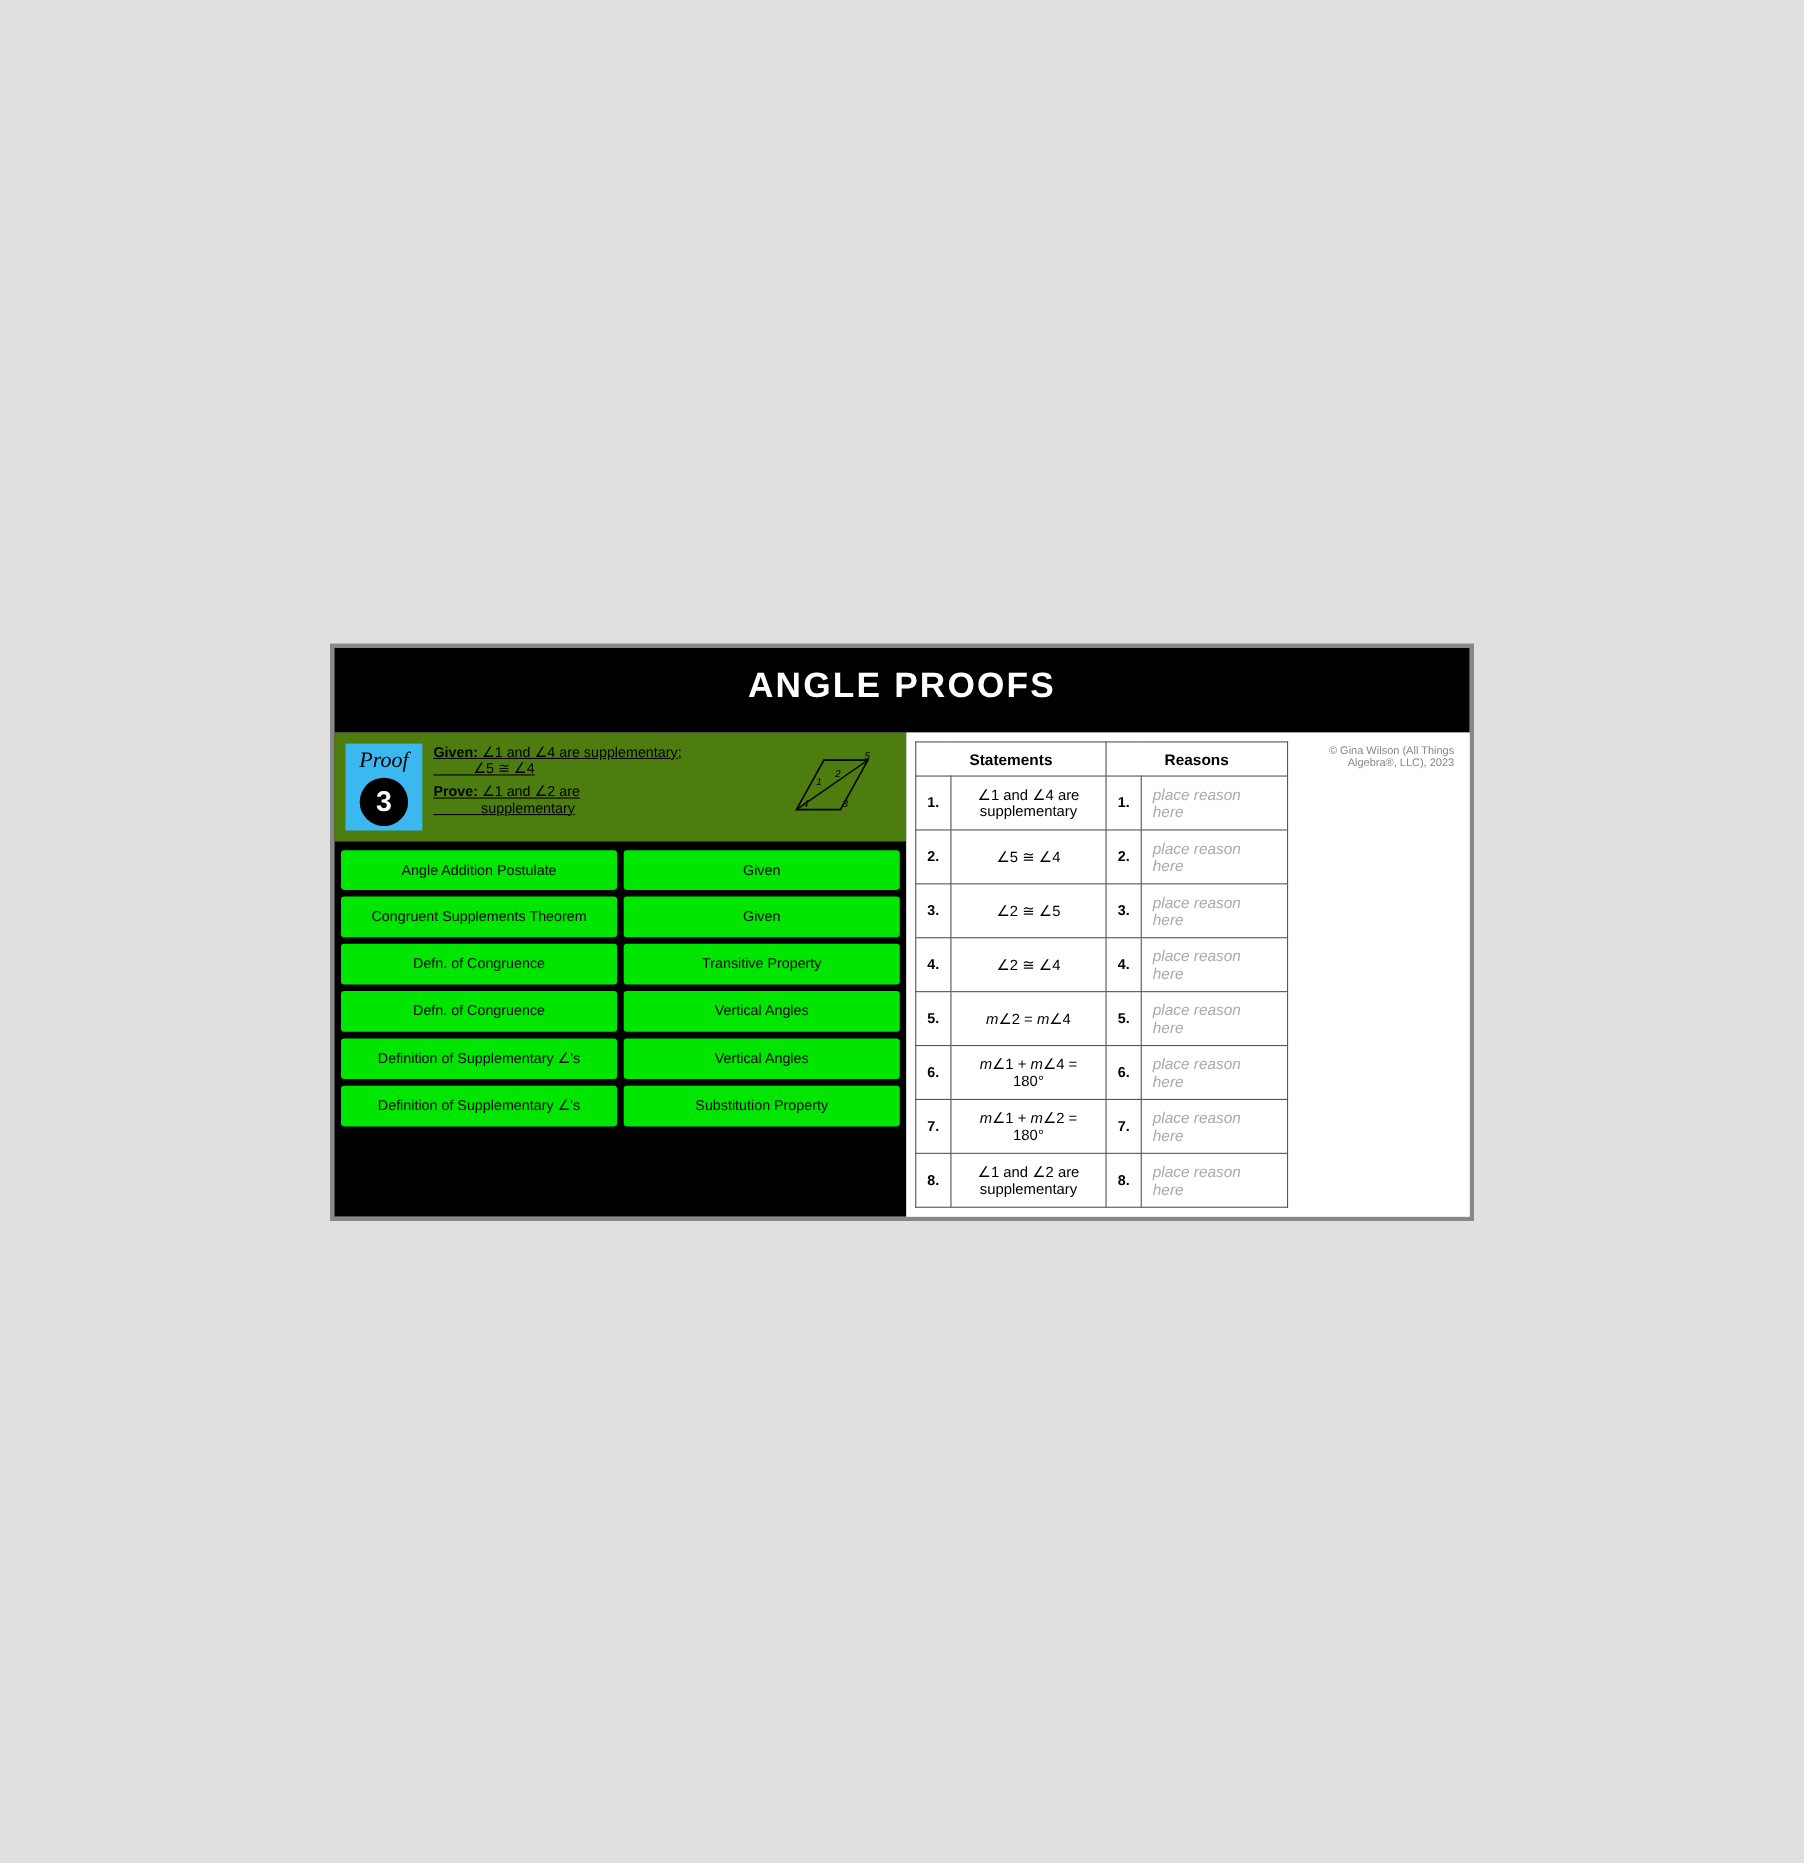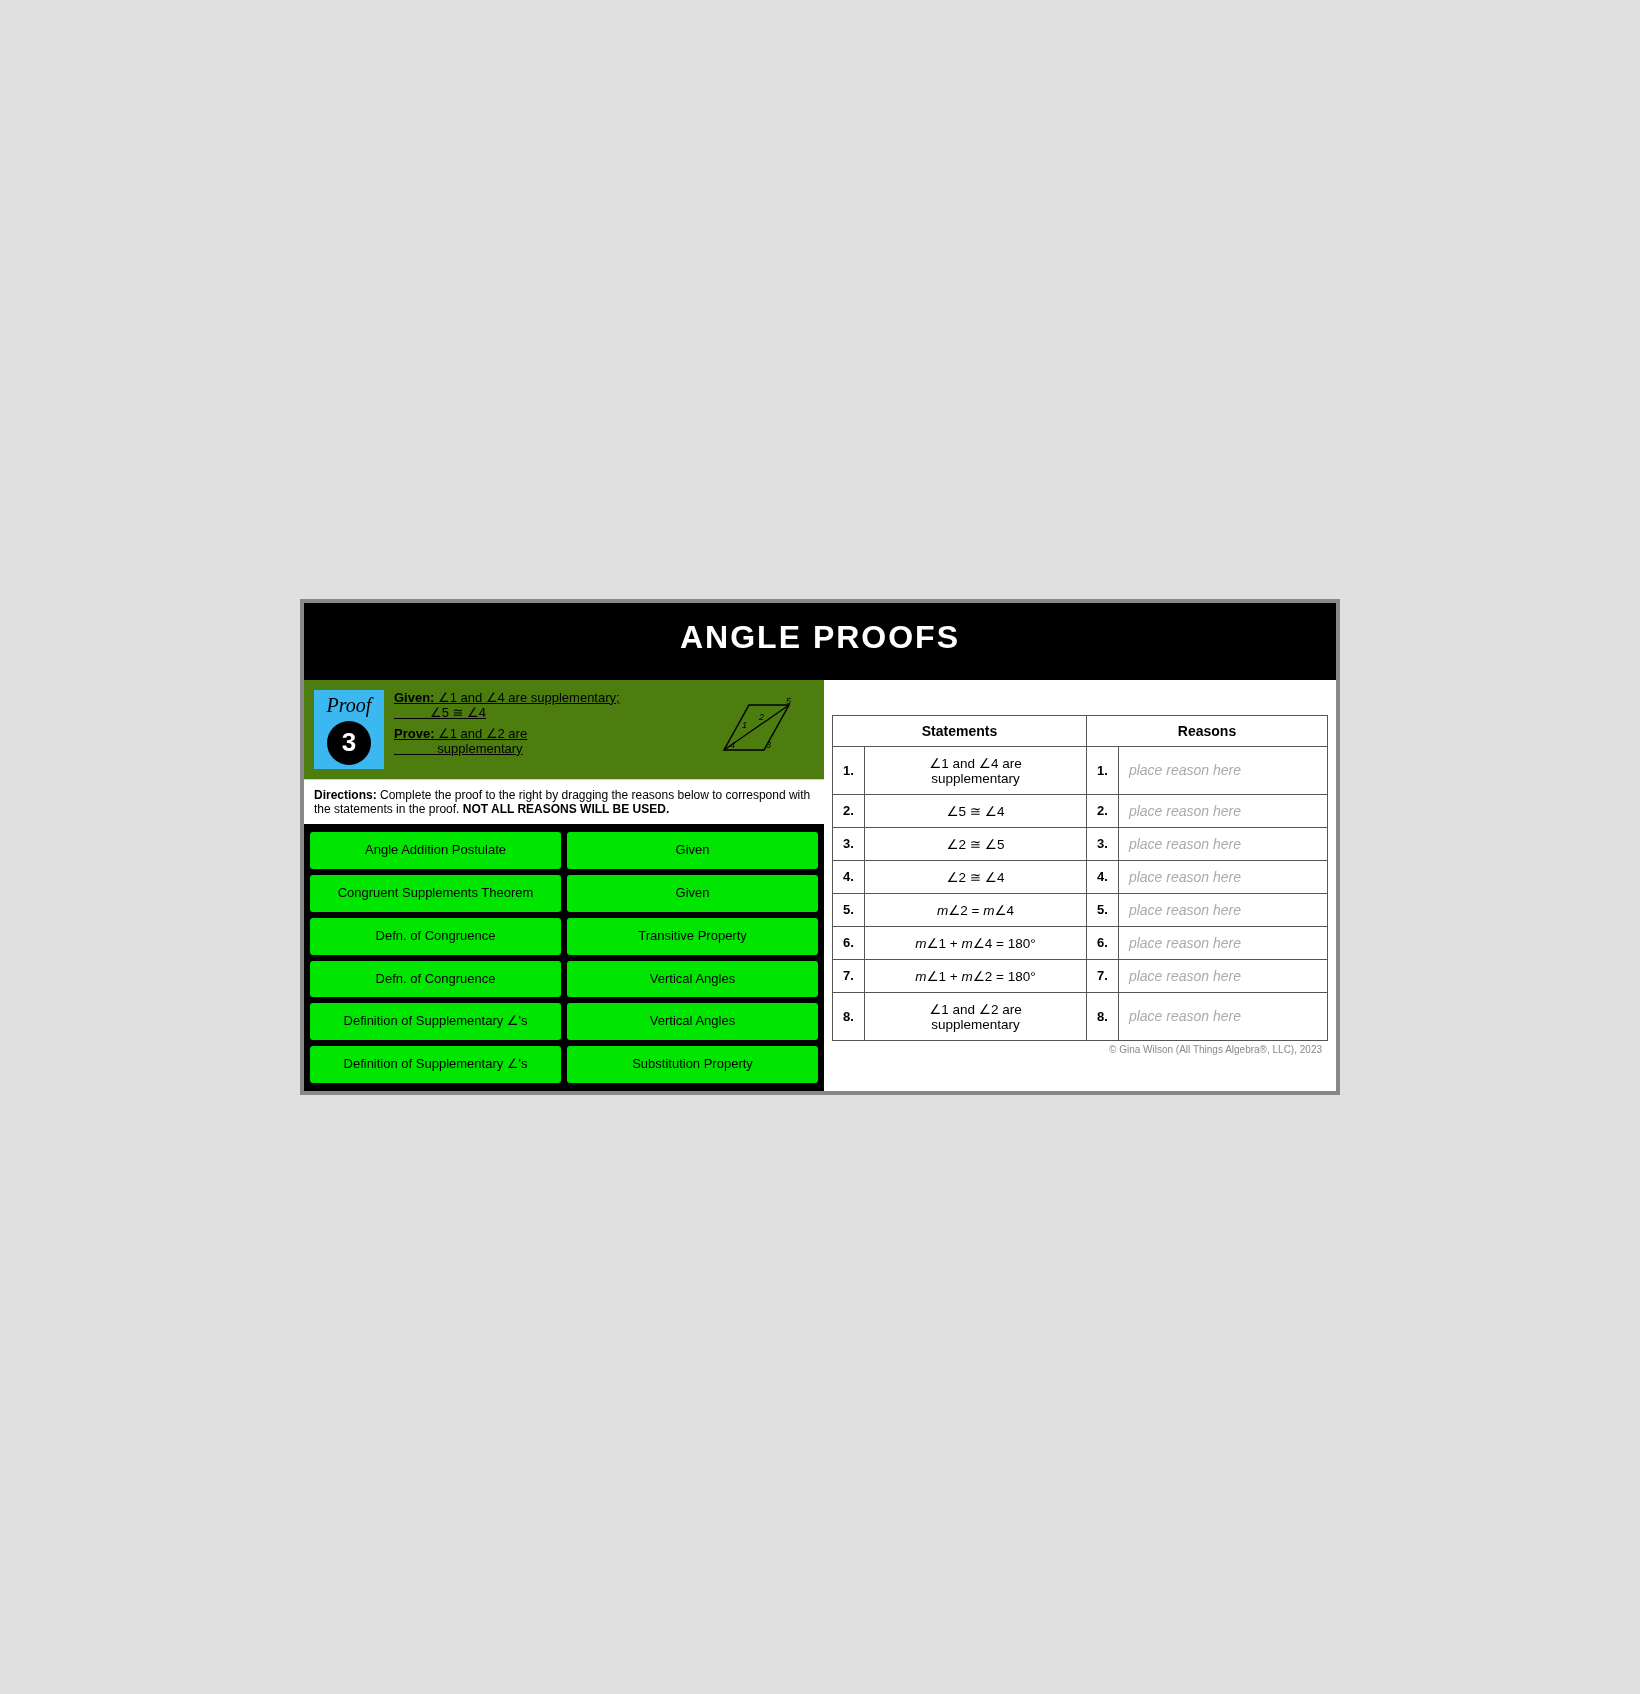--- a/index.html
+++ b/index.html
@@ -162,21 +162,21 @@
       width: 520px;
       flex-shrink: 0;
       background: #000;
       display: flex;
       flex-direction: column;
     }
     .col-right {
       flex: 1;
       background: #fff;
       display: flex;
-      flex-direction: column;
+      flex-direction: row;
       justify-content: center;
       padding: 8px;
     }
     
     .diagram-svg {
       width: 100px;
       height: 70px;
     }
   </style>
 </head>
@@ -215,25 +215,20 @@
 
             <text x="38" y="38" font-size="9" font-style="italic">1</text>
             <text x="55" y="30" font-size="9" font-style="italic">2</text>
             <text x="26" y="58" font-size="9" font-style="italic">4</text>
             <text x="62" y="58" font-size="9" font-style="italic">3</text>
             <text x="82" y="14" font-size="9" font-style="italic">5</text>
           </svg>
         </div>
       </div>
 
-      <div class="directions-box">
-        <span><strong>Directions:</strong></span>
-        <span>Complete the proof to the right by dragging the reasons below to correspond with the statements in the proof.</span>
-        <strong>NOT ALL REASONS WILL BE USED.</strong>
-      </div>
 
       <div class="reason-buttons" style="padding: 8px 6px;">
         <button class="reason-btn">Angle Addition Postulate</button>
         <button class="reason-btn">Given</button>
         <button class="reason-btn">Congruent Supplements Theorem</button>
         <button class="reason-btn">Given</button>
         <button class="reason-btn">Defn. of Congruence</button>
         <button class="reason-btn">Transitive Property</button>
         <button class="reason-btn">Defn. of Congruence</button>
         <button class="reason-btn">Vertical Angles</button>

